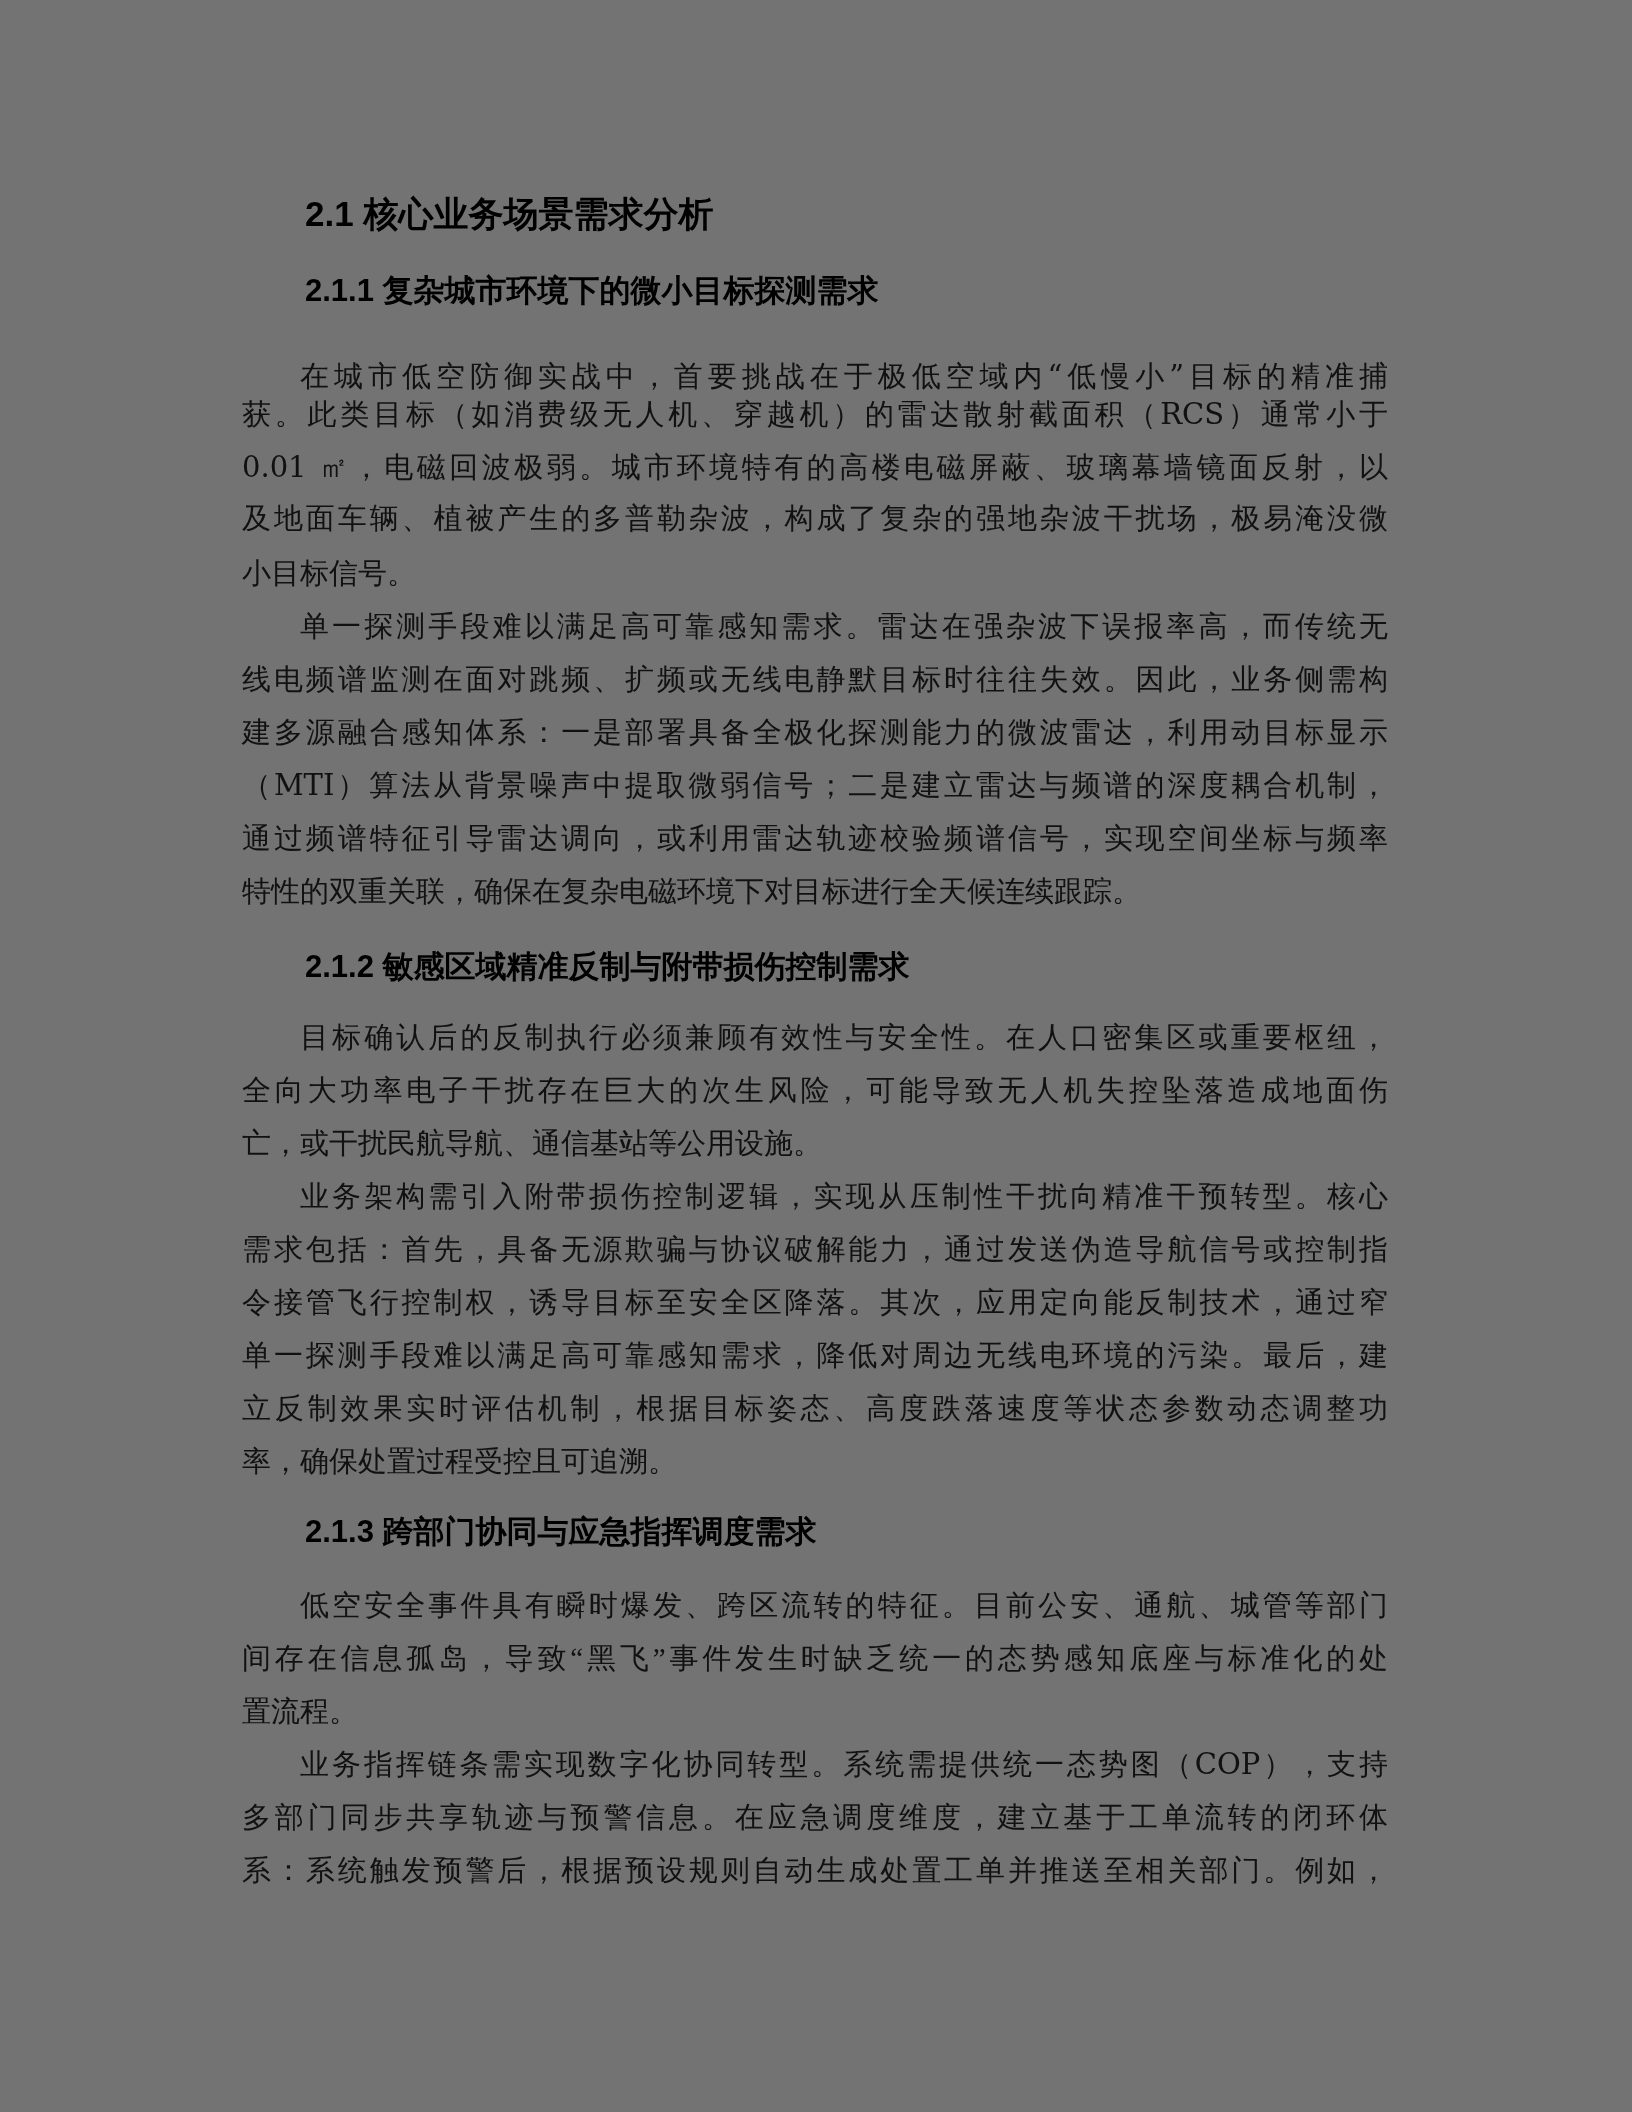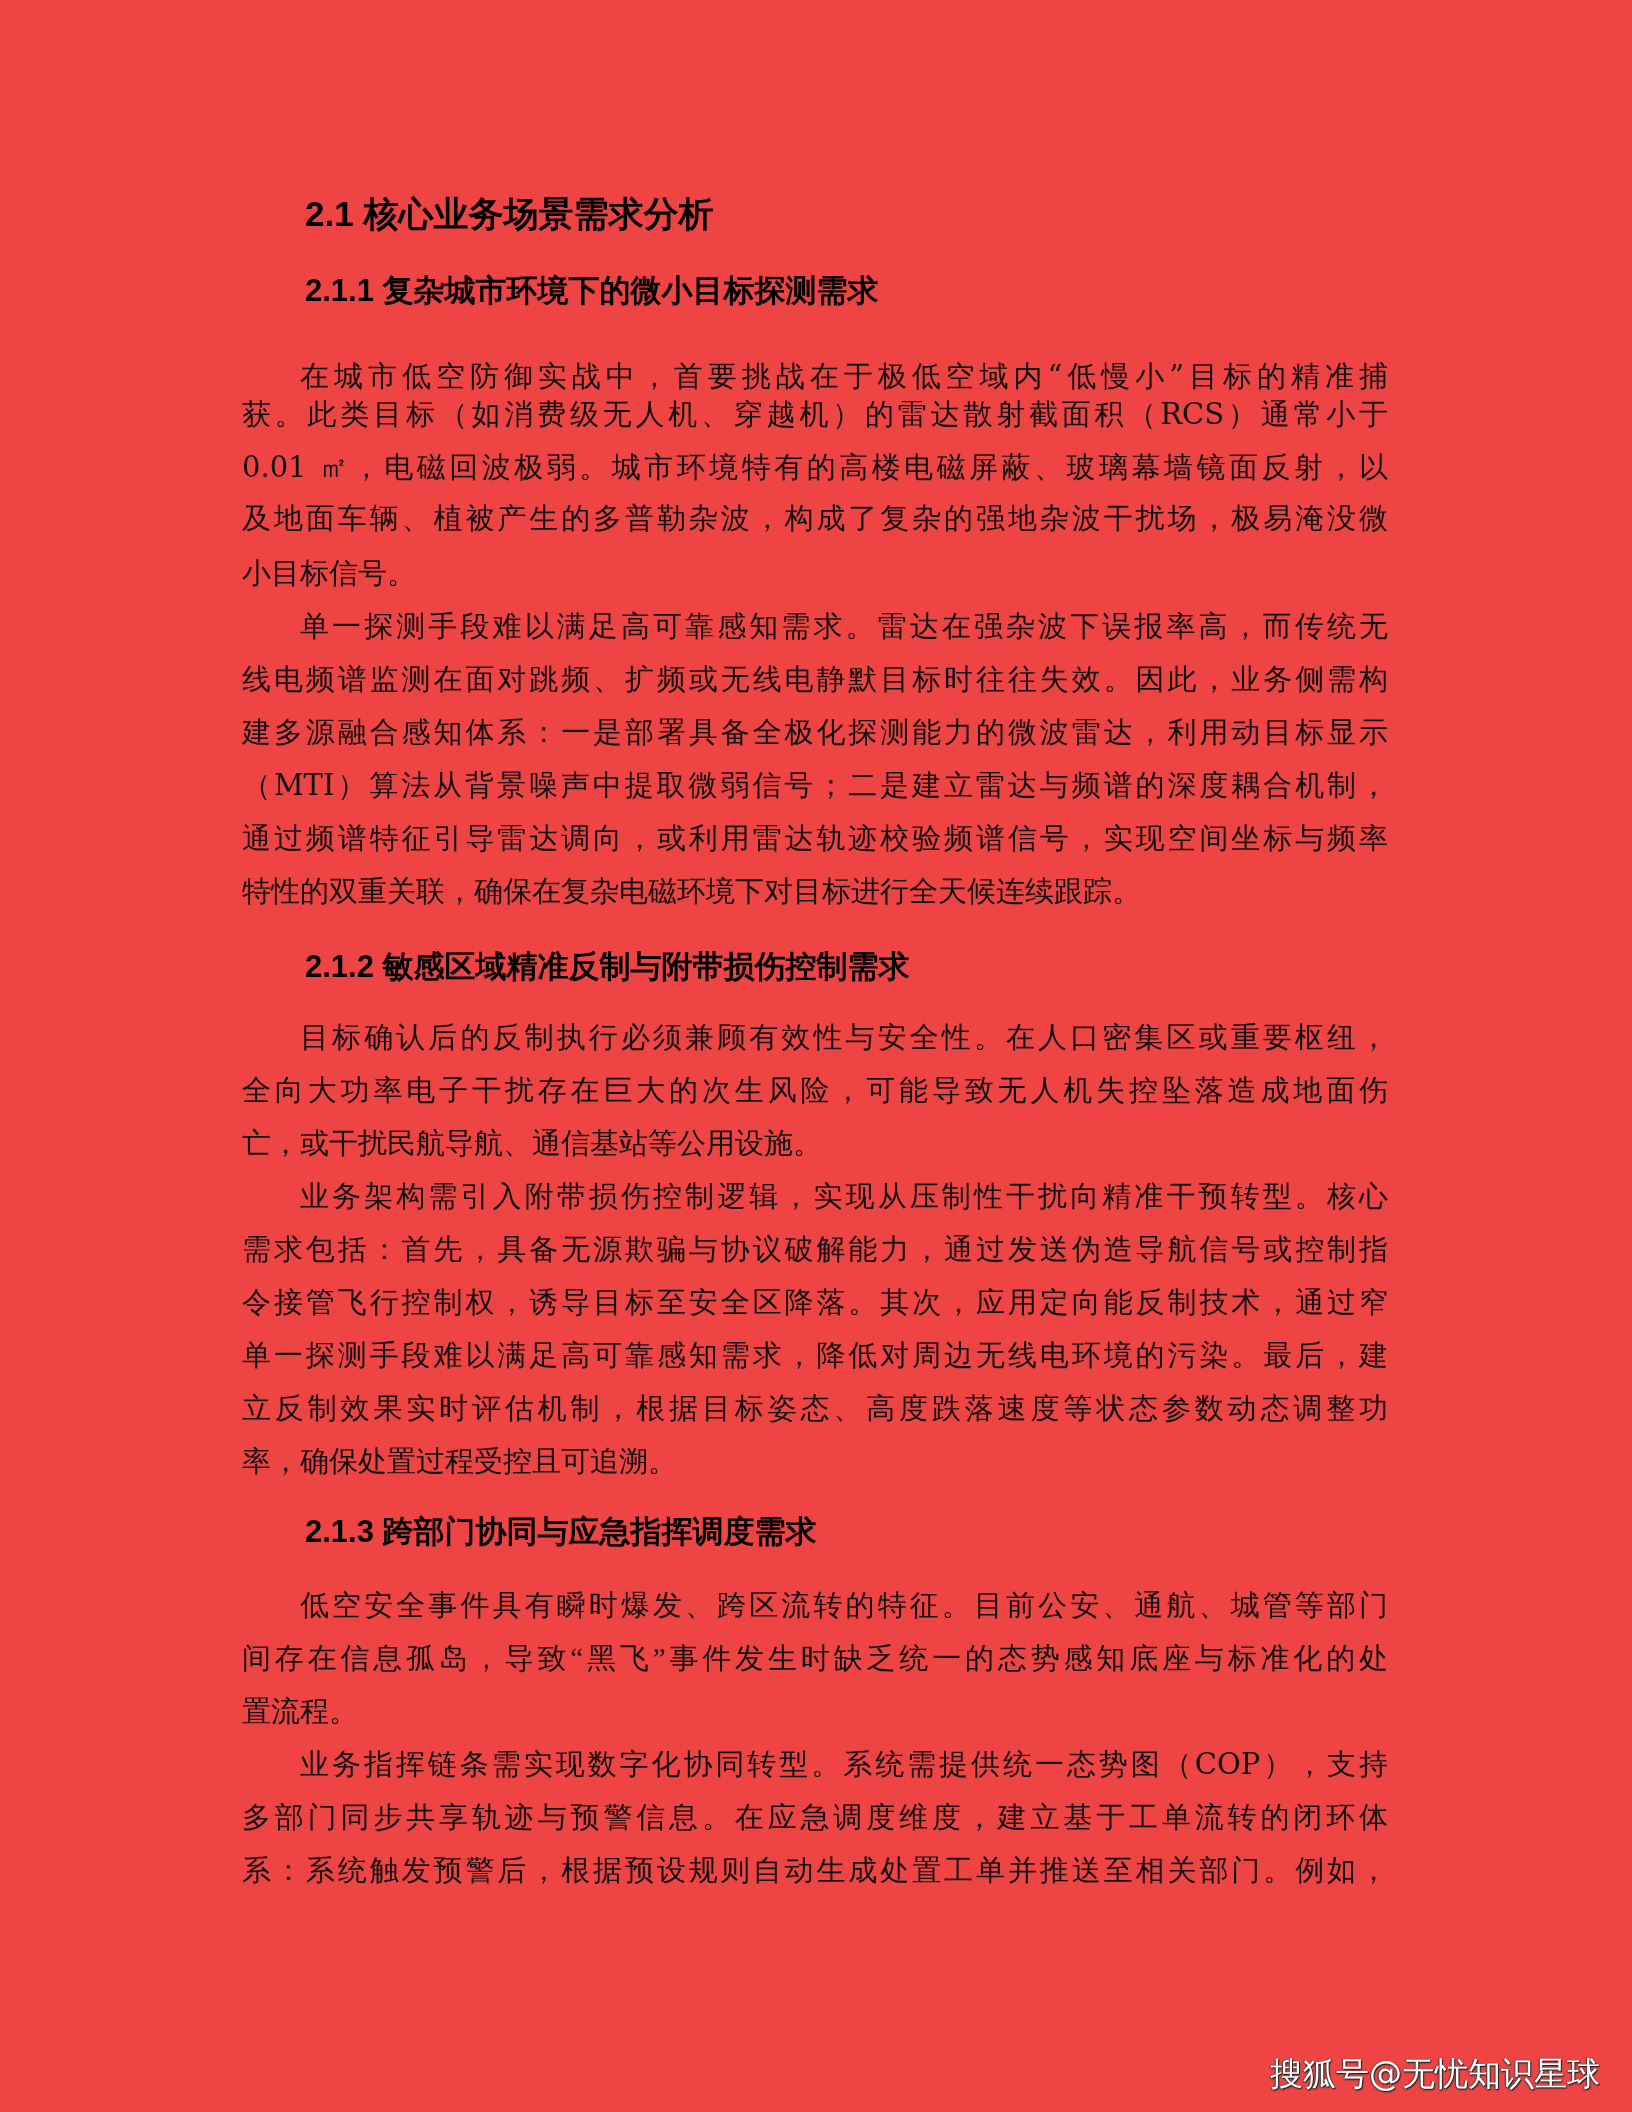--- a/index.html
+++ b/index.html
@@ -11,21 +11,21 @@
     width: 1632px;
     height: 2112px;
     position: relative;
     overflow: hidden;
     color: #000000;
   }
   .page {
     position: absolute;
     left: 0; top: 0;
     width: 1632px; height: 2112px;
-    background: #ef4444;
+    background: #737373;
   }
   .h2 {
     position: absolute;
     left: 305px;
     font-family: "Liberation Sans", "DejaVu Sans", sans-serif;
     font-weight: bold;
     font-size: 35px;
     line-height: 44px;
     white-space: nowrap;
     color: #000;
@@ -122,14 +122,13 @@
     <div class="line" style="top:1636px;font-family:Liberation Serif, serif;">间存在信息孤岛，导致“黑飞”事件发生时缺乏统一的态势感知底座与标准化的处</div>
     <div class="line last" style="top:1689px;">置流程。</div>
   </div>
 
   <div>
     <div class="line indent" style="top:1742px;">业务指挥链条需实现数字化协同转型。系统需提供统一态势图（COP），支持</div>
     <div class="line" style="top:1795px;">多部门同步共享轨迹与预警信息。在应急调度维度，建立基于工单流转的闭环体</div>
     <div class="line" style="top:1848px;">系：系统触发预警后，根据预设规则自动生成处置工单并推送至相关部门。例如，</div>
   </div>
 
-  <div class="watermark">搜狐号@无忧知识星球</div>
 </div>
 
 </body></html>

